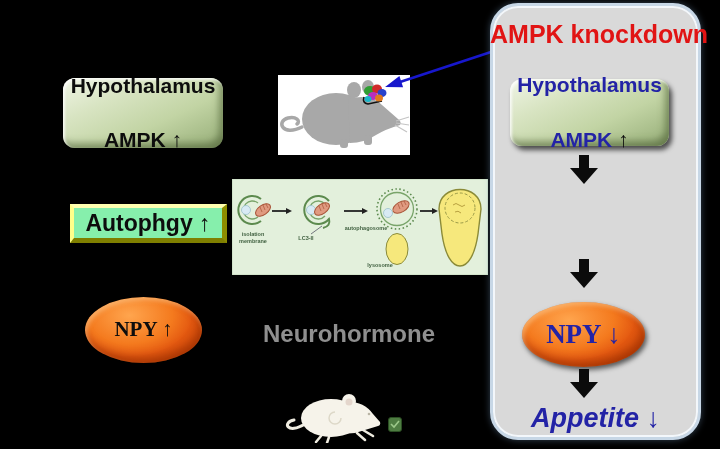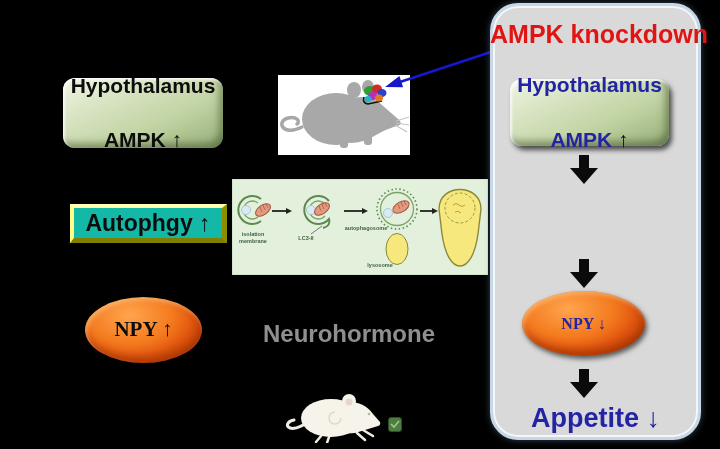--- a/index.html
+++ b/index.html
@@ -9,21 +9,21 @@
 
   
   .green-box{border-radius:12px;display:flex;flex-direction:column;align-items:center;justify-content:center;
     background:linear-gradient(155deg,#f0f5e6 0%,#d8e4c2 30%,#c2d4a4 62%,#a3b985 88%,#8ea371 100%);
     box-shadow:inset 2px 2px 3px rgba(255,255,255,.85), inset -4px -5px 7px rgba(70,90,45,.55),
                3px 4px 5px rgba(0,0,0,.65);
     line-height:1.25;text-align:center;gap:28px;}
   .green-box .ln{white-space:nowrap;}
 
   
-  .yellow-box{background:#14b8a6;display:flex;align-items:center;justify-content:center;white-space:nowrap;
+  .yellow-box{background:#86efac;display:flex;align-items:center;justify-content:center;white-space:nowrap;
     border-style:solid;border-width:4px 5px 5px 4px;
     border-color:#ffffb0 #8d8d00 #7f7f00 #ffff8a;
     box-shadow:2px 3px 4px rgba(0,0,0,.6);}
 
   
   .o-ellipse{border-radius:50%;display:flex;flex-direction:column;align-items:center;justify-content:center;
     background:radial-gradient(ellipse at 38% 28%,#ffa54e 0%,#f47a1e 42%,#e3581098 60%,#e25810 61%,#c23c00 100%);
     background-color:#e86014;
     box-shadow:inset 2px 3px 4px rgba(255,210,150,.55), inset -3px -5px 8px rgba(140,40,0,.6),
                2px 3px 5px rgba(0,0,0,.6);
@@ -42,22 +42,22 @@
   .bottom-mouse{left:283px;top:388px;width:108px;height:55px;}
   .pellet{left:388px;top:417px;width:14px;height:15px;}
 
   
   .panel{left:490px;top:3px;width:211px;height:437px;background:#d9d9d9;border-radius:28px;
     border:3px solid #c7d7e6;box-sizing:border-box;
     box-shadow:inset 0 0 0 2px #f3f7fb, 0 0 7px rgba(130,170,210,.4);}
   .panel-title{left:490px;top:20px;width:175px;text-align:center;font-size:25px;color:#e11414;white-space:nowrap;}
   .panel-green{left:510px;top:79px;width:159px;height:67px;font-size:21px;}
   .panel-yellow{left:521px;top:200px;width:137px;height:30px;font-size:22px;}
-  .panel-ellipse{left:522px;top:291px;width:123px;height:65px;font-size:16px;}
-  .appetite{left:490px;top:403px;width:211px;text-align:center;font-size:27px;color:#2323a6;white-space:nowrap;}
+  .panel-ellipse{left:522px;top:302px;width:123px;height:65px;font-size:27px;}
+  .appetite{left:490px;top:403px;width:211px;text-align:center;font-size:27px;color:#2323a6;white-space:nowrap;font-style:italic;}
 
   .block-arrow{width:30px;height:30px;}
   .ba1{left:569px;top:155px;} .ba2{left:569px;top:259px;} .ba3{left:569px;top:369px;}
 
   .overlay{left:0;top:0;width:720px;height:449px;pointer-events:none;}
   svg{display:block;}
 </style>
 </head>
 <body>
 

